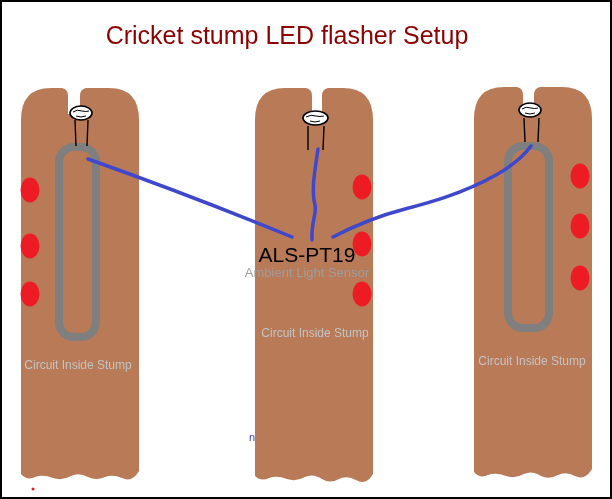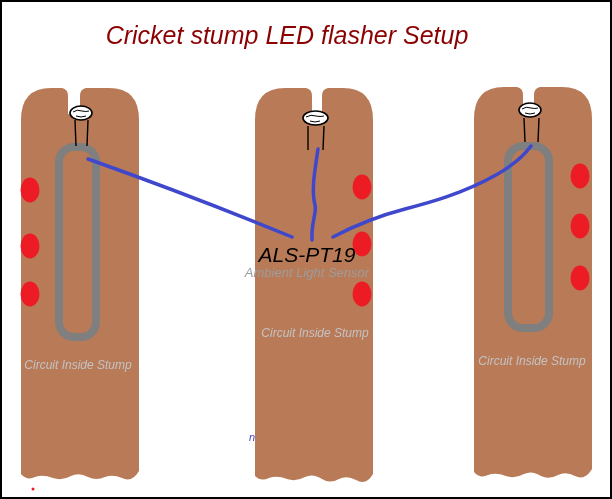--- a/index.html
+++ b/index.html
@@ -1,16 +1,16 @@
 <!DOCTYPE html>
 <html><head>
 <meta charset="utf-8">
 <style>
   html,body { margin:0; padding:0; background:#ffffff; }
-  .stage { width:612px; height:499px; position:relative;font-style:italic; }
+  .stage { width:612px; height:499px; position:relative; }
   svg { display:block; }
   text { font-family:"Liberation Sans","DejaVu Sans",sans-serif; }
   .title-text { font-size:25px; }
   .sensor-name { font-size:21px; }
   .sensor-desc { font-size:13px; }
   .circuit-label { font-size:12px; }
   .stray-mark { font-size:11px; }
 </style>
 </head>
 <body>

